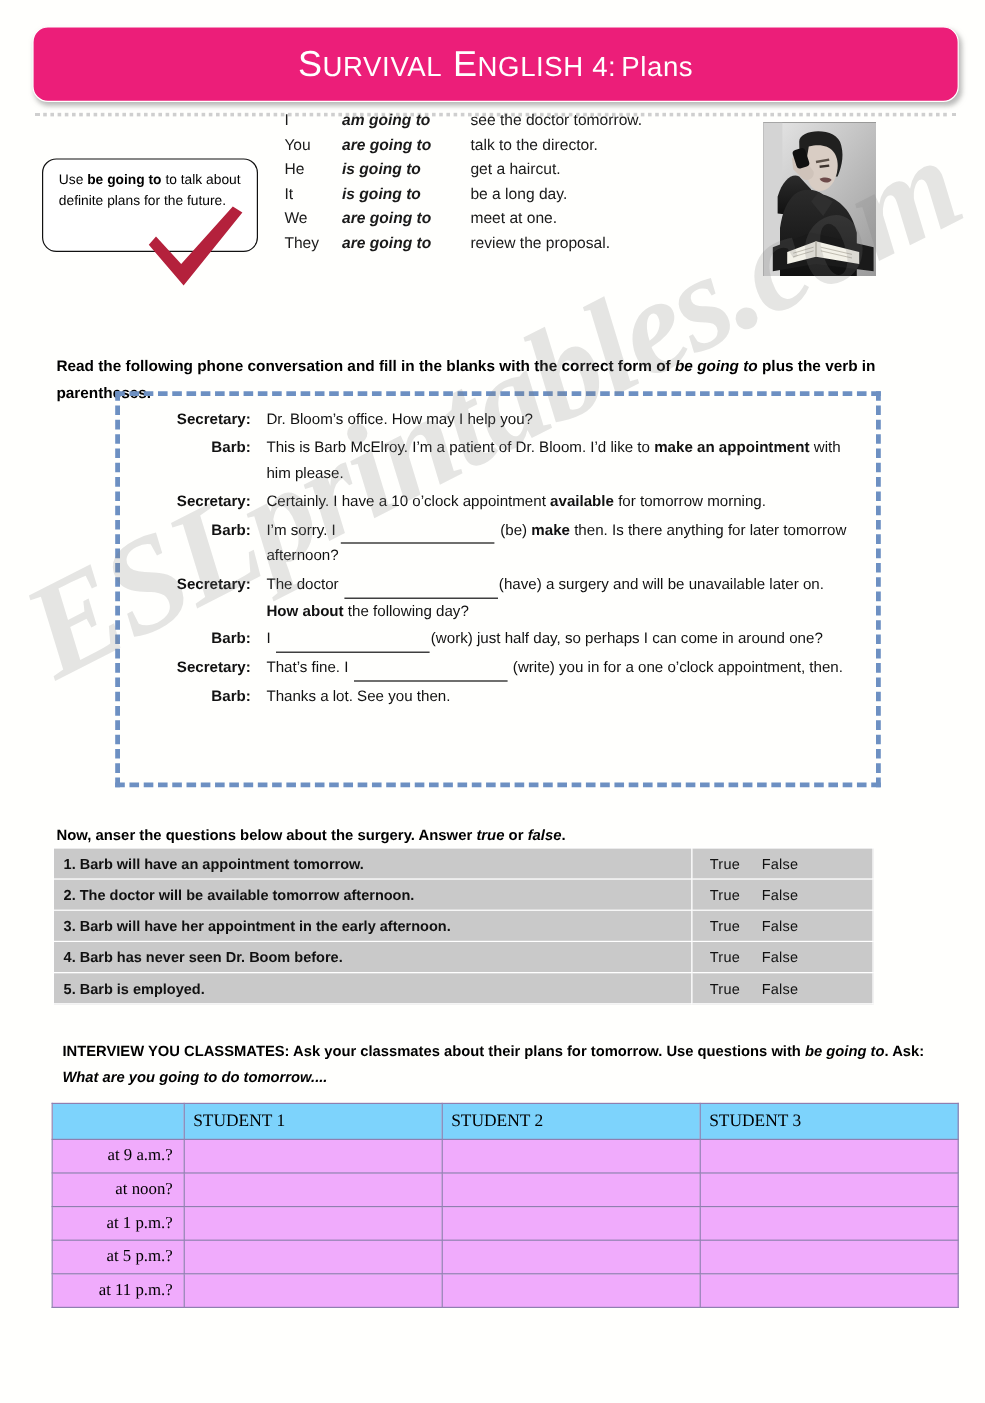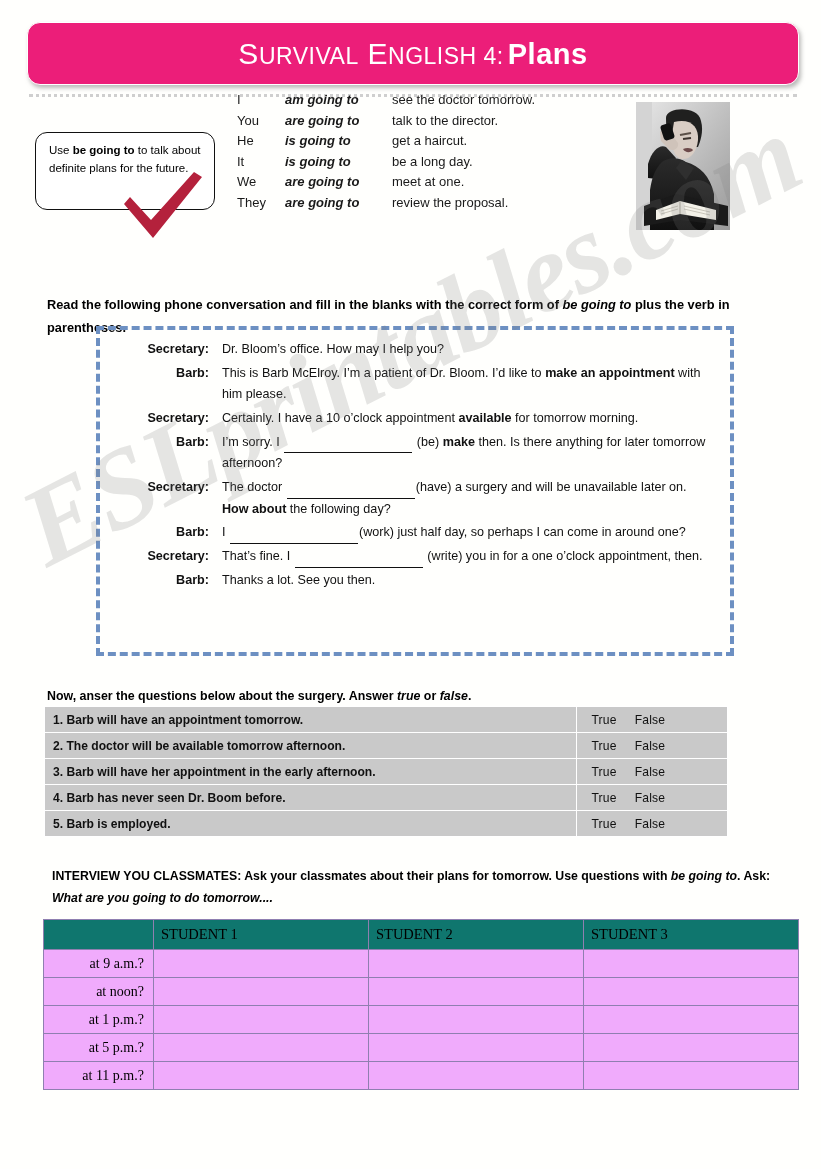--- a/index.html
+++ b/index.html
@@ -67,22 +67,22 @@
     color: #ffffff;
     font-family: "Liberation Sans", sans-serif;
     font-size: 30px;
     letter-spacing: 0.5px;
     line-height: 1;
     white-space: nowrap;
   }
   #banner-title .smallcaps-lead { font-size: 30px; }
   #banner-title .smallcaps { font-size: 23px; }
   #banner-title .plans {
-    font-weight: bold;
-    font-size: 29px;
+    font-weight: normal;
+    font-size: 23px;
     margin-left: 4px;
   }
 
   
   #top-rule {
     position: absolute;
     left: 29px;
     top: 94px;
     width: 768px;
     height: 3px;
@@ -247,21 +247,21 @@
     height: 25px;
     padding: 1px 7px;
     background: #ffffff;
     font-weight: normal;
     color: #000;
   }
   #students-table tr.hdr th {
     text-align: left;
     font-size: 14.5px;
     height: 27px;
-    background: #0f766e;
+    background: #7dd3fc;
   }
   #students-table td.rowlabel {
     width: 96px;
     text-align: right;
     padding-right: 9px;
     white-space: nowrap;
   }
   #students-table tr.shaded td { background: #f0abfc; }
   #students-table tr.plain td { background: #f0abfc; }
   #students-table td.cell { width: 213px; }

